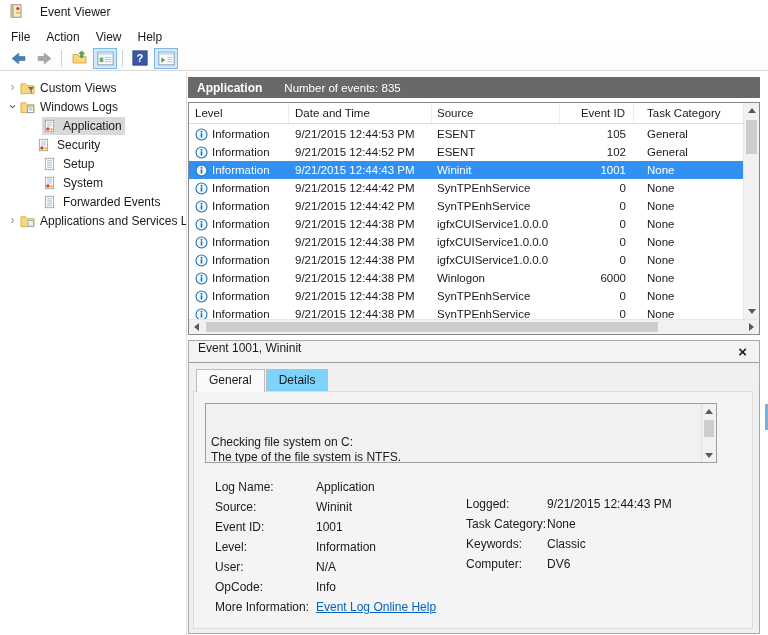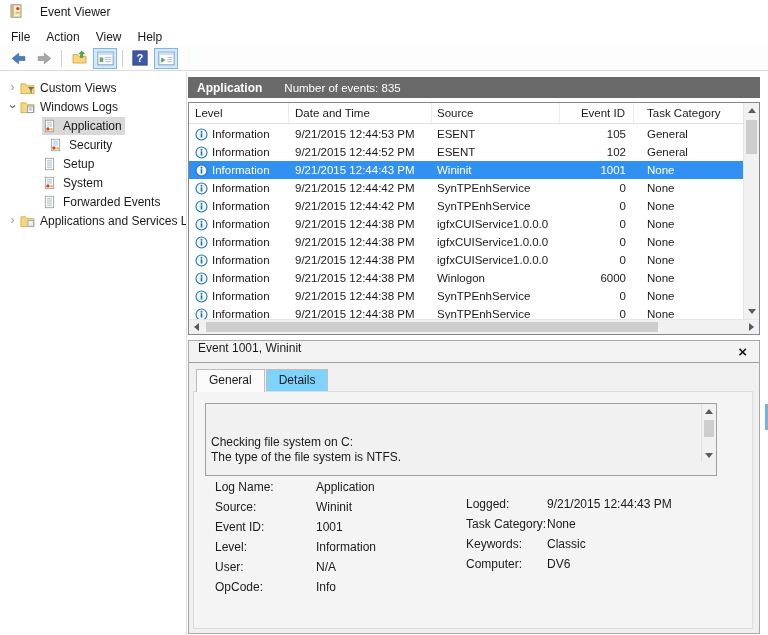--- a/index.html
+++ b/index.html
@@ -73,21 +73,21 @@
   
   .preview{position:absolute;left:188px;top:340px;width:572px;height:294px;background:#f0f0f0;border:1px solid #a8a8a8;}
   .pv-header{position:absolute;left:0;top:0;width:100%;height:22px;border-bottom:1px solid #9f9f9f;display:flex;align-items:flex-start;padding-left:9px;background:#f3f3f3;}
   .pv-title{font-size:12px;}
   .close-x{position:absolute;right:12px;top:2px;font-size:15px;font-weight:bold;color:#1a1a1a;line-height:18px;}
   .close-x::before{content:"\00d7";}
   .tabs{position:absolute;left:7px;top:28px;height:23px;display:flex;z-index:3;}
   .tab{padding:3px 12px;font-size:12px;border:1px solid #bdbdbd;border-bottom:none;background:#7dd3fc;margin-right:1px;height:22px;}
   .tab.active{background:#fafafa;height:23px;position:relative;z-index:4;}
   .tabpage{position:absolute;left:4px;right:6px;top:50px;bottom:4px;background:#f4f4f4;border:1px solid #dcdcdc;}
-  .msgbox{position:absolute;left:16px;top:62px;width:512px;height:73px;background:#f1f1f1;border:1px solid #9f9f9f;overflow:hidden;}
+  .msgbox{position:absolute;left:16px;top:62px;width:512px;height:60px;background:#f1f1f1;border:1px solid #9f9f9f;overflow:hidden;}
   .msg-lines{position:absolute;left:5px;top:31px;right:18px;font-size:12px;line-height:15px;white-space:nowrap;}
   .msb{position:absolute;top:0;right:0;width:15px;height:58px;background:#f1f1f1;border-left:1px solid #e0e0e0;}
   .msb .sbtn{width:14px;height:14px;}
   .msb .vthumb{left:2px;top:16px;width:10px;height:17px;}
   .fields{position:absolute;left:0;top:136px;width:100%;}
   .frow{position:relative;height:20px;}
   .flabel{position:absolute;left:26px;top:0;line-height:20px;font-size:12px;}
   .fvalue{position:absolute;left:127px;top:0;line-height:20px;font-size:12px;}
   .fields-r{position:absolute;left:0;top:153px;width:100%;}
   .frlabel{position:absolute;left:277px;top:0;line-height:20px;font-size:12px;}
@@ -204,21 +204,21 @@
             <svg viewBox="0 0 14 14" width="13" height="14">
               <rect x="2.5" y="0.8" width="9" height="12.4" fill="#fff" stroke="#8f8f8f" stroke-width="0.8"></rect>
               <path d="M4.3 3h5.4M4.3 5h5.4M4.3 7h5.4" stroke="#9fb6c9" stroke-width="0.9"></path>
               <circle cx="5.3" cy="10.2" r="1.9" fill="#d64437"></circle>
               <circle cx="9.2" cy="10.6" r="1.4" fill="#e9b63c"></circle>
             </svg>
           </span>
           <span class="tree-label">Application</span>
         </span>
       </div>
-      <div class="tree-row" style="padding-left: 48px;">
+      <div class="tree-row" style="padding-left: 36px;">
         <span class="sel-wrap">
           <span class="tree-icon">
             <svg viewBox="0 0 14 14" width="13" height="14">
               <rect x="2.5" y="0.8" width="9" height="12.4" fill="#fff" stroke="#8f8f8f" stroke-width="0.8"></rect>
               <path d="M4.3 3h5.4M4.3 5h5.4M4.3 7h5.4" stroke="#9fb6c9" stroke-width="0.9"></path>
               <circle cx="5.3" cy="10.2" r="1.9" fill="#d64437"></circle>
               <circle cx="9.2" cy="10.6" r="1.4" fill="#e9b63c"></circle>
             </svg>
           </span>
           <span class="tree-label">Security</span>
@@ -528,20 +528,24 @@
           <span class="fvalue">Information</span>
         </div>
         <div class="frow">
           <span class="flabel">User:</span>
           <span class="fvalue">N/A</span>
         </div>
         <div class="frow">
           <span class="flabel">OpCode:</span>
           <span class="fvalue">Info</span>
         </div>
+        <div class="frow">
+          <span class="flabel">More Information:</span>
+          <span class="fvalue link">Event Log Online Help</span>
+        </div>
       </div>
     <div class="fields-r" id="fields-right">
         <div class="frow">
           <span class="frlabel">Logged:</span>
           <span class="frvalue">9/21/2015 12:44:43 PM</span>
         </div>
         <div class="frow">
           <span class="frlabel">Task Category:</span>
           <span class="frvalue">None</span>
         </div>

